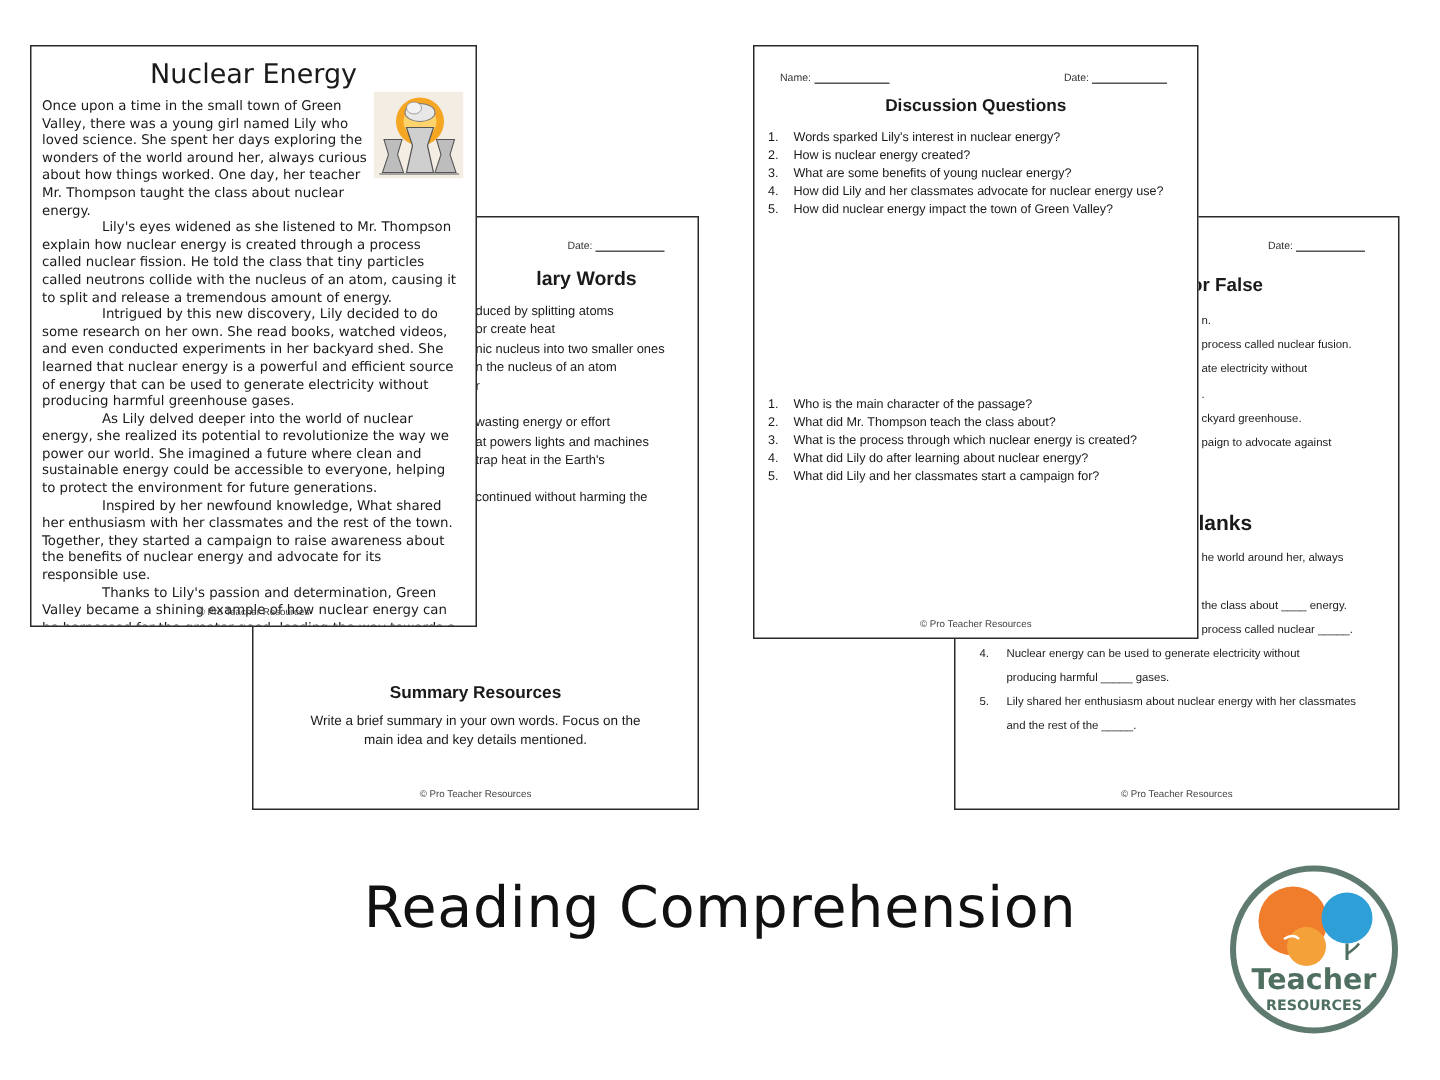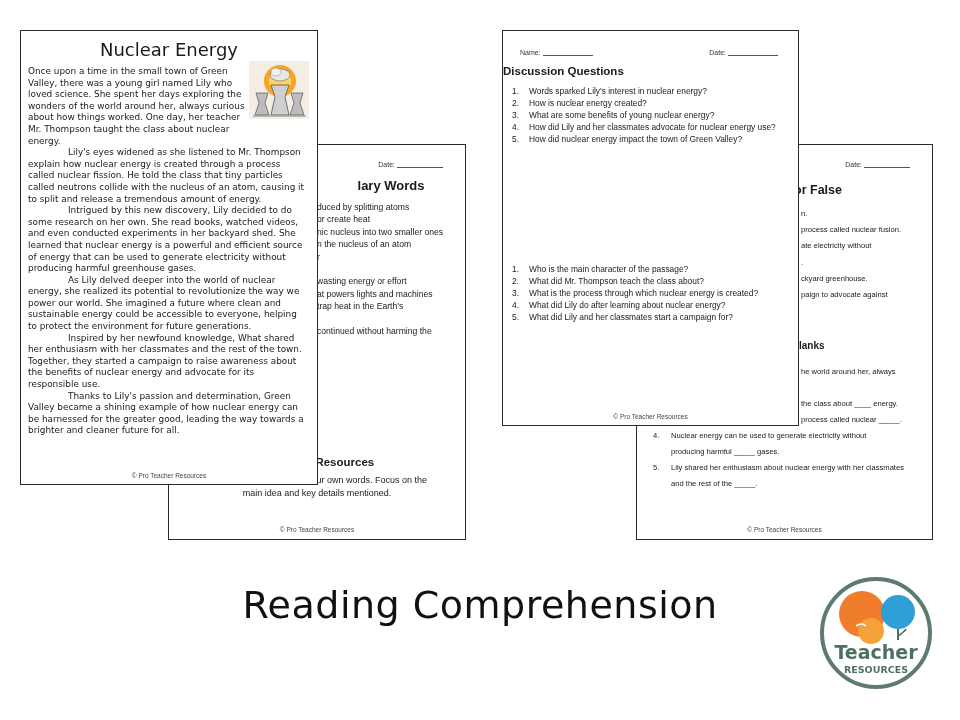--- a/index.html
+++ b/index.html
@@ -19,49 +19,49 @@
   #vocab .date { position: absolute; right: 22px; top: 16px; font-size: 7px; color: #333; }
   #vocab .date .line { display: inline-block; width: 46px; border-bottom: 1px solid #555; margin-left: 2px; vertical-align: bottom; }
   #vocab .title { position: absolute; left: 0; width: 100%; top: 33px; text-align: center; font-size: 13px; font-weight: bold; }
   #vocab ul { list-style: none; position: absolute; left: 0; top: 56px; width: 100%; font-size: 8.6px; line-height: 12.4px; }
   #vocab ul li { padding-left: 0; white-space: nowrap; }
   #vocab .sum-title { position: absolute; left: 0; width: 100%; top: 311px; text-align: center; font-size: 11.5px; font-weight: bold; }
   #vocab .sum-text { position: absolute; left: 30px; right: 30px; top: 329px; text-align: center; font-size: 9px; line-height: 12.5px; }
   #vocab .footer { position: absolute; left: 0; width: 100%; bottom: 6px; text-align: center; font-size: 6.5px; color: #444; }
 
   
-  #story { left: 20px; top: 30px; width: 298px; height: 455px; z-index: 2; border-width: 1.5px; }
+  #story { left: 20px; top: 30px; width: 298px; height: 388px; z-index: 2; border-width: 1.5px; }
   #story .title { position: absolute; left: 0; width: 100%; top: 8px; text-align: center; font-size: 18px; }
   #story .body { position: absolute; left: 7px; right: 10px; top: 35px; font-size: 8.9px; line-height: 11.6px; }
   #story .body p { text-indent: 0; }
   #story .body p.ind { text-indent: 40px; }
   #story .body .wrap-first { width: 218px; }
   #story .illus { position: absolute; left: 228px; top: 30px; width: 60px; height: 58px; }
   #story .footer { position: absolute; left: 0; width: 100%; bottom: 5px; text-align: center; font-size: 6.5px; color: #444; font-family: "Liberation Sans", sans-serif; }
 
   
   #tf { left: 636px; top: 144px; width: 297px; height: 396px; z-index: 1; }
   #tf .date { position: absolute; right: 22px; top: 16px; font-size: 7px; color: #333; }
   #tf .date .line { display: inline-block; width: 46px; border-bottom: 1px solid #555; margin-left: 2px; vertical-align: bottom; }
   #tf .title { position: absolute; right: 90px; top: 38px; font-size: 12.5px; font-weight: bold; }
   #tf ul.tf-list { list-style: none; position: absolute; left: 164px; top: 61px; font-size: 7.6px; line-height: 16.2px; }
   #tf ul.tf-list li { white-space: nowrap; }
-  #tf .fb-title { position: absolute; left: 162px; top: 195px; font-size: 10px; font-weight: bold; }
+  #tf .fb-title { position: absolute; left: 162px; top: 195px; font-size: 14px; font-weight: bold; }
   #tf ol.fb-list { list-style: none; position: absolute; left: 16px; top: 219px; font-size: 7.6px; line-height: 16px; width: 270px; }
   #tf ol.fb-list li { white-space: nowrap; position: relative; padding-left: 18px; }
   #tf ol.fb-list li .num { position: absolute; left: 0; }
   #tf ol.fb-list li.partial { padding-left: 148px; }
   #tf .footer { position: absolute; left: 0; width: 100%; bottom: 6px; text-align: center; font-size: 6.5px; color: #444; }
 
   
   #disc { left: 502px; top: 30px; width: 297px; height: 396px; z-index: 2; }
   #disc .name { position: absolute; left: 17px; top: 18px; font-size: 7px; color: #333; }
   #disc .date { position: absolute; right: 20px; top: 18px; font-size: 7px; color: #333; }
   #disc .line { display: inline-block; width: 50px; border-bottom: 1px solid #555; margin-left: 2px; vertical-align: bottom; }
-  #disc .title { position: absolute; left: 0; width: 100%; top: 34px; font-size: 11.5px; font-weight: bold; }
+  #disc .title { position: absolute; left: 0; width: 100%; top: 34px; text-align: center; font-size: 11.5px; font-weight: bold; }
   #disc ol { list-style: none; position: absolute; left: 9px; right: 10px; font-size: 8.4px; line-height: 12px; }
   #disc ol li { position: relative; padding-left: 17px; }
   #disc ol li .num { position: absolute; left: 0; }
   #disc ol.dq { top: 54px; }
   #disc .sa-title { position: absolute; left: 0; width: 100%; top: 205px; text-align: center; font-size: 11.5px; font-weight: bold; }
   #disc ol.sa { top: 232px; }
   #disc .footer { position: absolute; left: 0; width: 100%; bottom: 5px; text-align: center; font-size: 6.5px; color: #444; }
 
   
   .banner { position: absolute; left: 0; width: 960px; top: 582px; text-align: center; font-family: "DejaVu Sans", sans-serif; font-size: 38px; line-height: 46px; color: #111; letter-spacing: 0.5px; }

